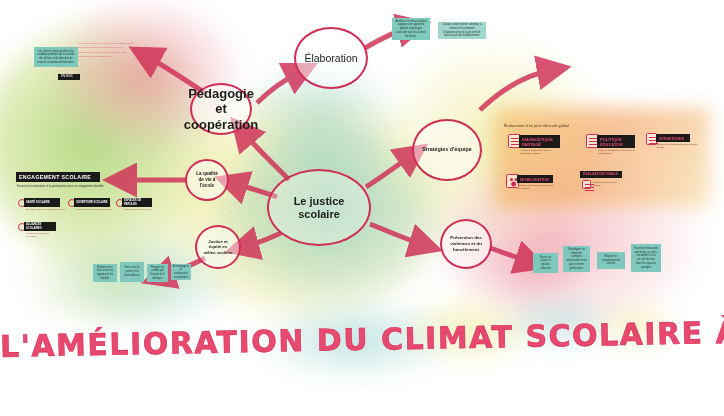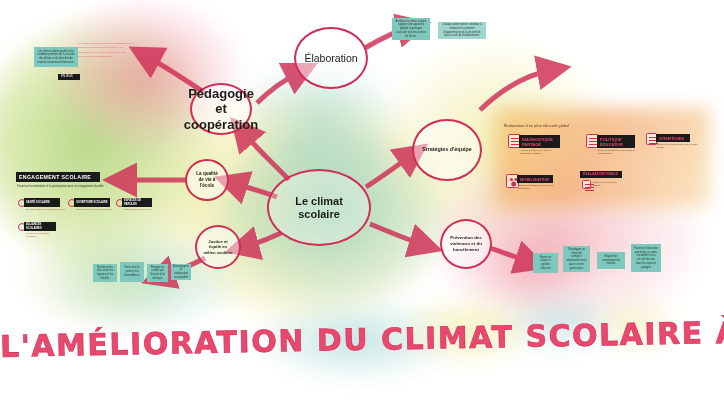--- a/index.html
+++ b/index.html
@@ -383,21 +383,21 @@
   </svg>
 
   <div class="note" id="note-tl-teal" style="left:34px;top:47px;width:44px;height:20px;">Un climat scolaire positif est la condition première de la réussite des élèves et du bien-être de toute la communauté éducative.</div>
   <div id="pink-text">Le climat scolaire se construit au quotidien dans la qualité des relations entre les élèves, les enseignants, les familles et l'ensemble des personnels de l'établissement.</div>
   <div class="darkbar" id="note-tl-dark" style="left:58px;top:74px;width:22px;height:6px;">ENJEUX</div>
 
   <div class="note" style="left:392px;top:18px;width:38px;height:22px;">Améliorer le climat scolaire suppose une approche globale et partagée associant tous les acteurs de l'école.</div>
   <div class="note pale" style="left:438px;top:22px;width:48px;height:17px;">Chaque action menée contribue à renforcer le sentiment d'appartenance et la sécurité de tous au sein de l'établissement.</div>
 
   <div class="bubble main" style="left:267px;top:169px;width:104px;height:77px;">
-    <span>Le climat scolaire</span>
+    <span>Le justice scolaire</span>
   </div>
 
   <div class="bubble plain" style="left:294px;top:27px;width:74px;height:62px;">
     <span>Élaboration</span>
   </div>
 
   <div class="bubble major" style="left:190px;top:83px;width:62px;height:52px;">
     <span>Pédagogie et coopération</span>
   </div>
 

